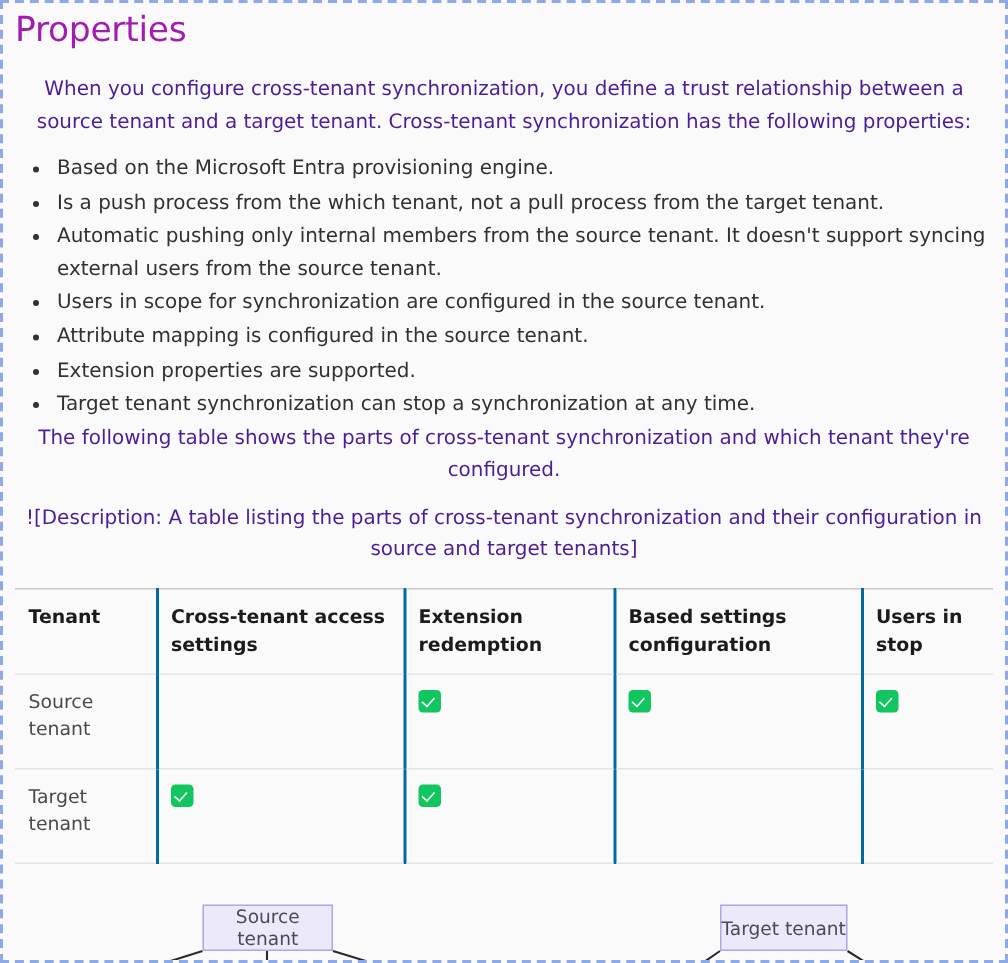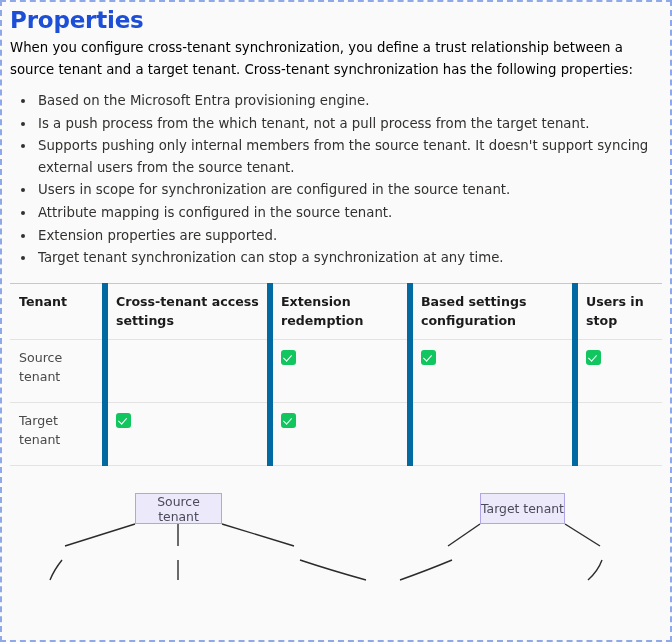--- a/index.html
+++ b/index.html
@@ -21,33 +21,34 @@
   }
   .inner {
     position: relative;
     width: 100%;
     height: 100%;
     box-sizing: border-box;
     padding: 4px 8px 0 8px;
   }
 
   h1.page-title {
-    margin: 2px 0 4px 0;
+    margin: 2px 0 16px 0;
     font-size: 23px;
     line-height: 1.1;
-    font-weight: bold;
-    color: #1d4ed8;
+    font-weight: normal;
+    color: #a21caf;
     letter-spacing: -0.2px;
   }
 
   p.body-text {
     margin: 0 0 10px 0;
     font-size: 13.3px;
     line-height: 1.62;
-    color: #000000;
+    color: #4c1d95;
+    text-align: center;
   }
 
   ul.prop-list {
     margin: 0 0 0 0;
     padding-left: 26px;
     list-style-type: disc;
   }
   ul.prop-list li {
     font-size: 13.3px;
     line-height: 1.62;
@@ -67,21 +68,21 @@
   }
   table.props-table th,
   table.props-table td {
     text-align: left;
     vertical-align: top;
     padding: 9px 8px 9px 8px;
     font-size: 12.6px;
     line-height: 1.5;
     border-top: 1px solid #d6d6d6;
     border-bottom: 1px solid #e3e3e3;
-    border-right: 6px solid #0369a1;
+    border-right: 2px solid #0369a1;
   }
   table.props-table th {
     font-weight: bold;
     color: #1b1b1b;
     border-top: 1px solid #c8c8c8;
     border-bottom: 1px solid #e3e3e3;
   }
   table.props-table td {
     color: #4a4a4a;
     height: 44px;
@@ -154,27 +155,29 @@
 <div id="page">
   <div class="inner">
 
     <h1 class="page-title">Properties</h1>
 
     <p class="body-text">When you configure cross-tenant synchronization, you define a trust relationship between a source tenant and a target tenant. Cross-tenant synchronization has the following properties:</p>
 
     <ul class="prop-list">
       <li>Based on the Microsoft Entra provisioning engine.</li>
       <li>Is a push process from the which tenant, not a pull process from the target tenant.</li>
-      <li>Supports pushing only internal members from the source tenant. It doesn't support syncing external users from the source tenant.</li>
+      <li>Automatic pushing only internal members from the source tenant. It doesn't support syncing external users from the source tenant.</li>
       <li>Users in scope for synchronization are configured in the source tenant.</li>
       <li>Attribute mapping is configured in the source tenant.</li>
       <li>Extension properties are supported.</li>
       <li>Target tenant synchronization can stop a synchronization at any time.</li>
     </ul>
 
+    <p class="body-text">The following table shows the parts of cross-tenant synchronization and which tenant they're configured.</p>
+    <p class="body-text">![Description: A table listing the parts of cross-tenant synchronization and their configuration in source and target tenants]</p>
 
     <table class="props-table">
       <colgroup>
         <col class="col-tenant">
           <col class="col-cta">
           <col class="col-auto">
           <col class="col-sync">
           <col class="col-users">
       </colgroup>
       <thead>

